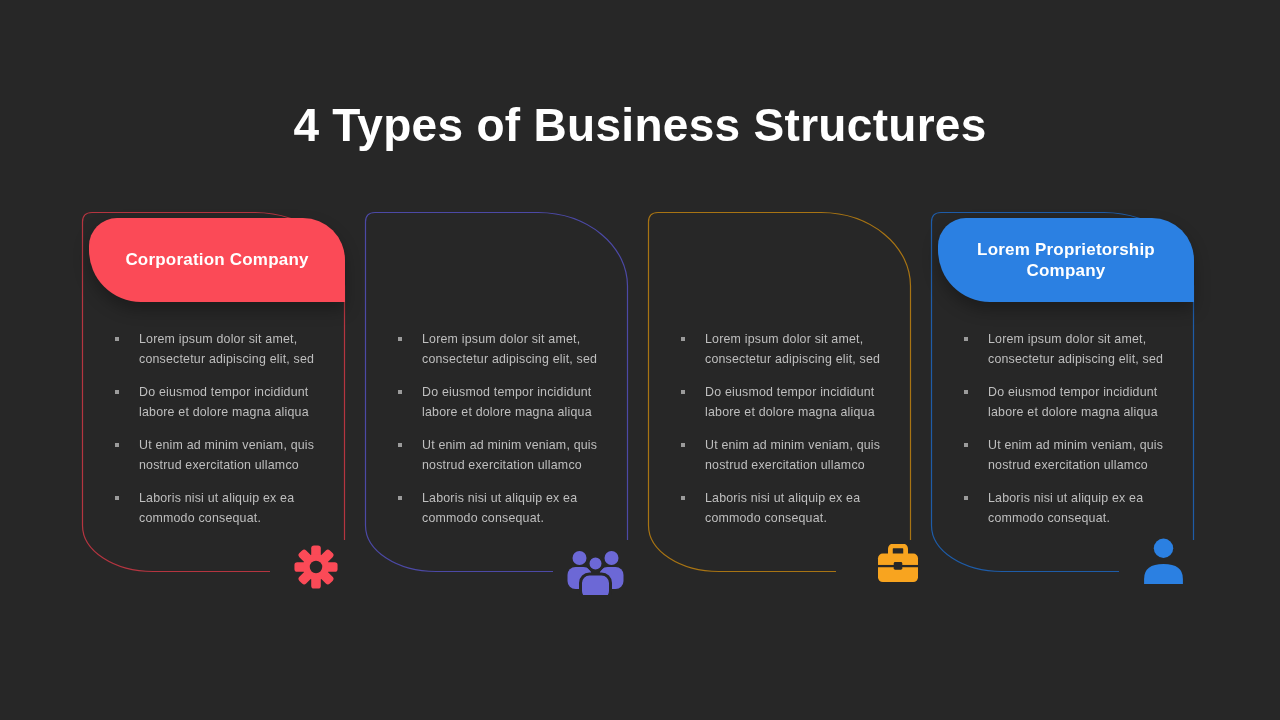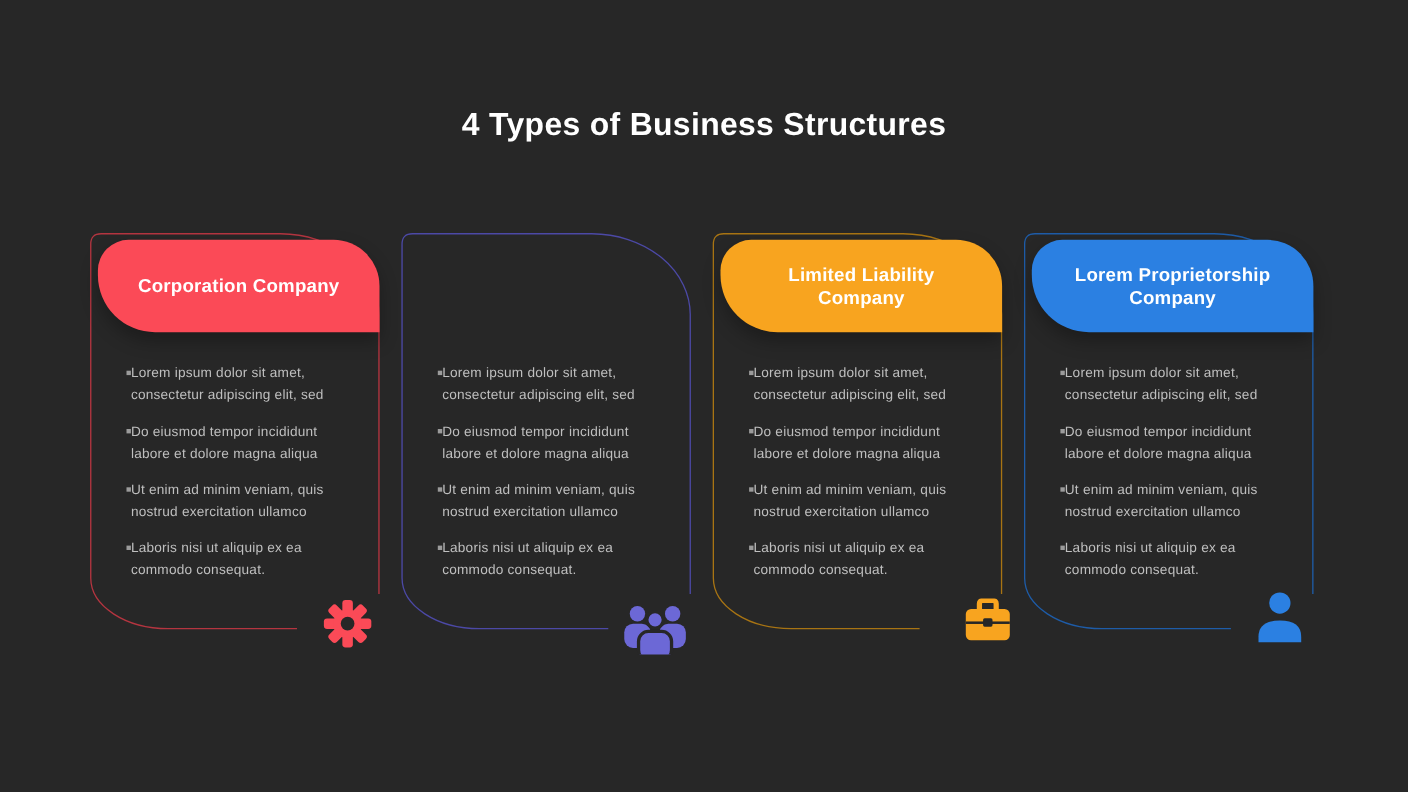--- a/index.html
+++ b/index.html
@@ -8,21 +8,21 @@
     background:#272727;
     font-family:"Liberation Sans","DejaVu Sans",sans-serif;
     position:relative;
     overflow:hidden;
   }
   .slide { position:absolute; inset:0; }
   .slide-title {
     position:absolute; top:98px; left:0; right:0;
     text-align:center;
     color:#ffffff;
-    font-size:29px;
+    font-size:46px;
     font-weight:800;
     letter-spacing:.3px;
   }
   .cards {
     position:absolute; left:82px; top:212px;
     display:flex; gap:20px;
   }
   .card { position:relative; width:263px; height:360px; }
   .outline {
     position:absolute; left:0; top:0;
@@ -41,21 +41,21 @@
   }
   .header span {
     color:#ffffff; font-size:17px; font-weight:700; line-height:1.25;
     letter-spacing:.2px;
   }
   .bullets {
     position:absolute; left:33px; top:117px; right:18px;
     list-style:none;
   }
   .bullets li {
-    display:flex; gap:0;
+    display:flex; gap:20px;
     margin-bottom:13px;
   }
   .sq {
     flex:0 0 auto;
     width:4px; height:4px; margin-top:8px;
     background:#9b9b9b;
   }
   .bt {
     color:#bfbfbf; font-size:12.4px; line-height:20px;
     letter-spacing:.2px;
@@ -159,23 +159,20 @@
             <rect x="15" y="25" width="30" height="26" rx="9"></rect>
           </g>
         </svg>
       </div>
     </div>
 
     <div class="card" style="--accent: #f8a41f; --outline: #a87413;">
       <svg class="outline" viewBox="0 0 263 360" fill="none">
         <path d="M 188 359.5 L 71 359.5 A 70.5 46 0 0 1 0.5 313.5 L 0.5 10 Q 0.5 0.5 10 0.5 L 173 0.5 A 90 73.5 0 0 1 262.5 74 L 262.5 328" stroke="currentColor" stroke-width="1.2"></path>
       </svg>
-      <div class="header">
-        <span>Limited Liability Company</span>
-      </div>
       <ul class="bullets">
         <li>
             <span class="sq"></span>
             <span class="bt">Lorem  ipsum dolor sit amet,
 consectetur adipiscing elit, sed</span>
           </li>
         <li>
             <span class="sq"></span>
             <span class="bt">Do eiusmod tempor  incididunt
 labore et  dolore magna  aliqua</span>

